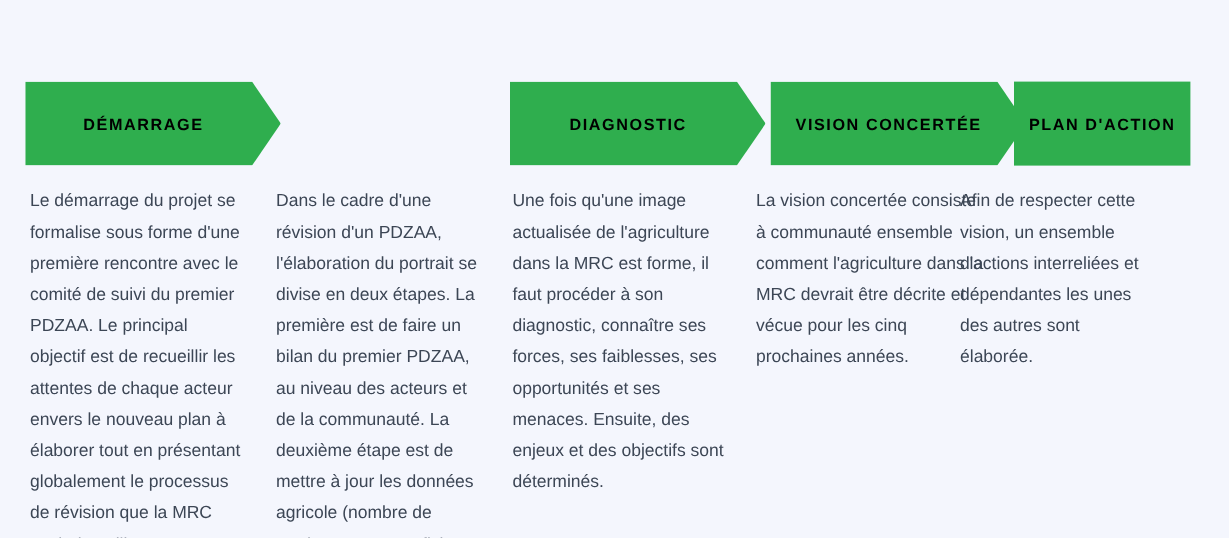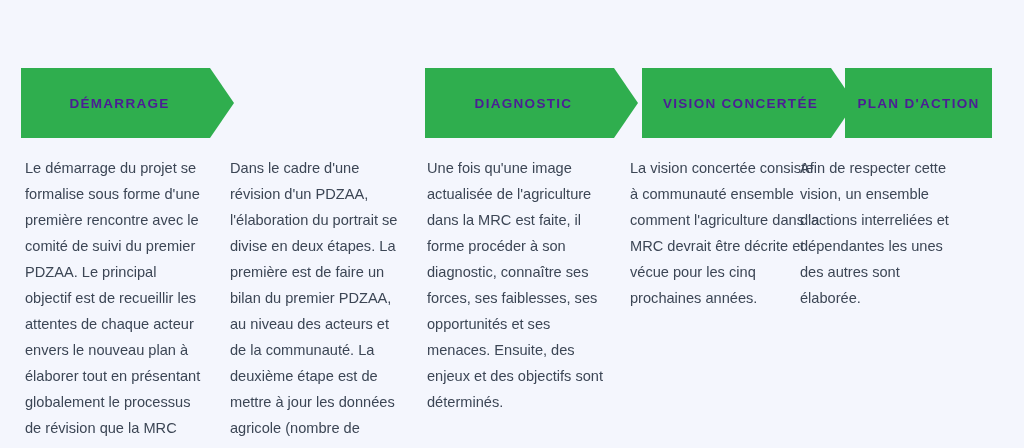--- a/index.html
+++ b/index.html
@@ -47,21 +47,21 @@
     background: #2fae4e;
     display: flex;
     align-items: center;
     justify-content: center;
     box-sizing: border-box;
   }
   .step-banner.arrow {
     clip-path: polygon(0 0, calc(100% - 24px) 0, 100% 50%, calc(100% - 24px) 100%, 0 100%);
   }
   .step-label {
-    color: #4c1d95;
+    color: #000000;
     font-size: 13.5px;
     font-weight: bold;
     letter-spacing: 1.3px;
     white-space: nowrap;
     margin-right: 16px;
     text-align: center;
   }
   .step-banner.flat .step-label {
     margin-right: 0;
     text-align: right;
@@ -117,21 +117,21 @@
 
     <div class="column" style="left:25px; width:176px;">
       <p class="column-text">Le démarrage du projet se formalise sous forme d'une première rencontre avec le comité de suivi du premier PDZAA. Le principal objectif est de recueillir les attentes de chaque acteur envers le nouveau plan à élaborer tout en présentant globalement le processus de révision que la MRC souhaite utiliser.</p>
     </div>
 
     <div class="column" style="left:230px; width:176px;">
       <p class="column-text">Dans le cadre d'une révision d'un PDZAA, l'élaboration du portrait se divise en deux étapes. La première est de faire un bilan du premier PDZAA, au niveau des acteurs et de la communauté. La deuxième étape est de mettre à jour les données agricole (nombre de producteurs, superficie, etc).</p>
     </div>
 
     <div class="column" style="left:427px; width:180px;">
-      <p class="column-text">Une fois qu'une image actualisée de l'agriculture dans la MRC est faite, il forme procéder à son diagnostic, connaître ses forces, ses faiblesses, ses opportunités et ses menaces. Ensuite, des enjeux et des objectifs sont déterminés.</p>
+      <p class="column-text">Une fois qu'une image actualisée de l'agriculture dans la MRC est forme, il faut procéder à son diagnostic, connaître ses forces, ses faiblesses, ses opportunités et ses menaces. Ensuite, des enjeux et des objectifs sont déterminés.</p>
     </div>
 
     <div class="column" style="left:630px; width:190px;">
       <p class="column-text">La vision concertée consiste à communauté ensemble comment l'agriculture dans la MRC devrait être décrite et vécue pour les cinq prochaines années.</p>
     </div>
 
     <div class="column" style="left:800px; width:158px;">
       <p class="column-text">Afin de respecter cette vision, un ensemble d'actions interreliées et dépendantes les unes des autres sont élaborée.</p>
     </div>
 

